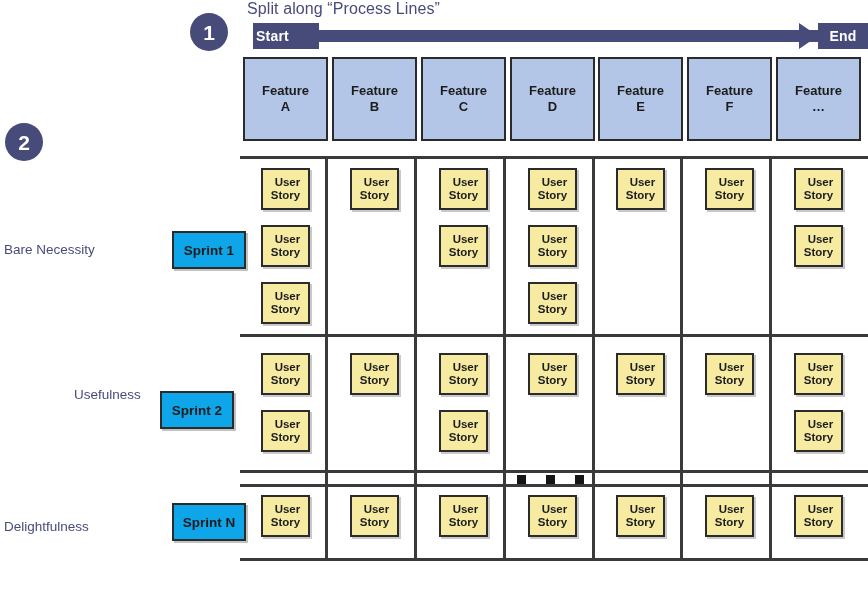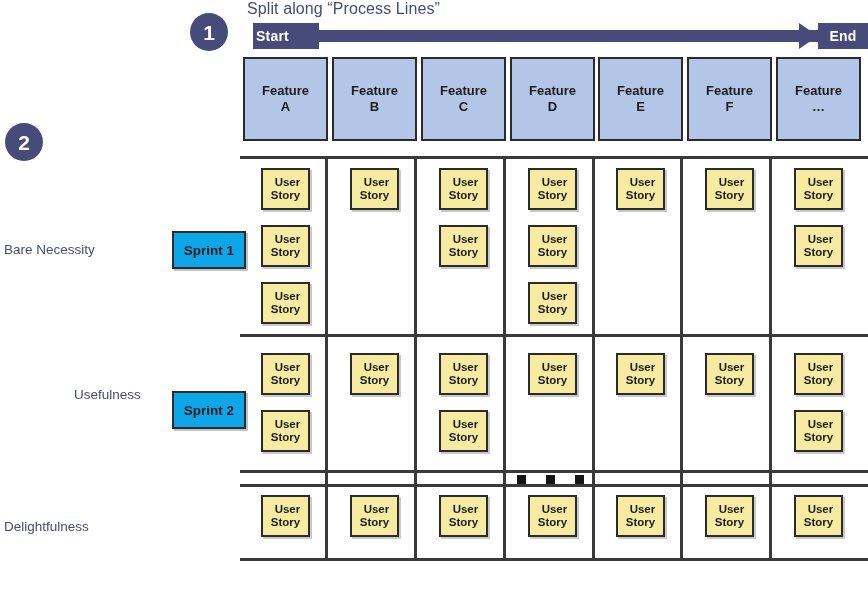--- a/index.html
+++ b/index.html
@@ -81,21 +81,21 @@
     width:74px;height:38px;
     background:#0ea5e9;
     border:2px solid #2b2b2b;
     box-shadow:2px 2px 0 rgba(120,120,120,.45);
     color:#1c1c1c;
     font-size:13.5px;font-weight:bold;
     display:flex;align-items:center;justify-content:center;
     box-sizing:border-box;
   }
   #sp0{left:172px;top:231px;}
-  #sp1{left:172px;top:391px;}
+  #sp1{left:160px;top:391px;}
   #sp2{left:172px;top:503px;}
 
   
   .feature{
     position:absolute;top:57px;
     width:85px;height:84px;
     background:#b4c6e7;
     border:2.5px solid #2b2b2b;
     color:#1c1c1c;
     font-size:13px;font-weight:bold;
@@ -149,20 +149,21 @@
     <div class="chip" id="chipEnd">End</div>
   </div>
 
 
   <div class="rowlabel" id="lbl0">Bare Necessity</div>
   <div class="rowlabel" id="lbl1">Usefulness</div>
   <div class="rowlabel" id="lbl2">Delightfulness</div>
 
   <div class="sprint" id="sp0">Sprint 1</div>
   <div class="sprint" id="sp1">Sprint 2</div>
+  <div class="sprint" id="sp2">Sprint N</div>
 
   <div id="feature-layer">
       <div class="feature" style="left: 243px;">Feature
 A</div>
       <div class="feature" style="left: 332px;">Feature
 B</div>
       <div class="feature" style="left: 421px;">Feature
 C</div>
       <div class="feature" style="left: 510px;">Feature
 D</div>

